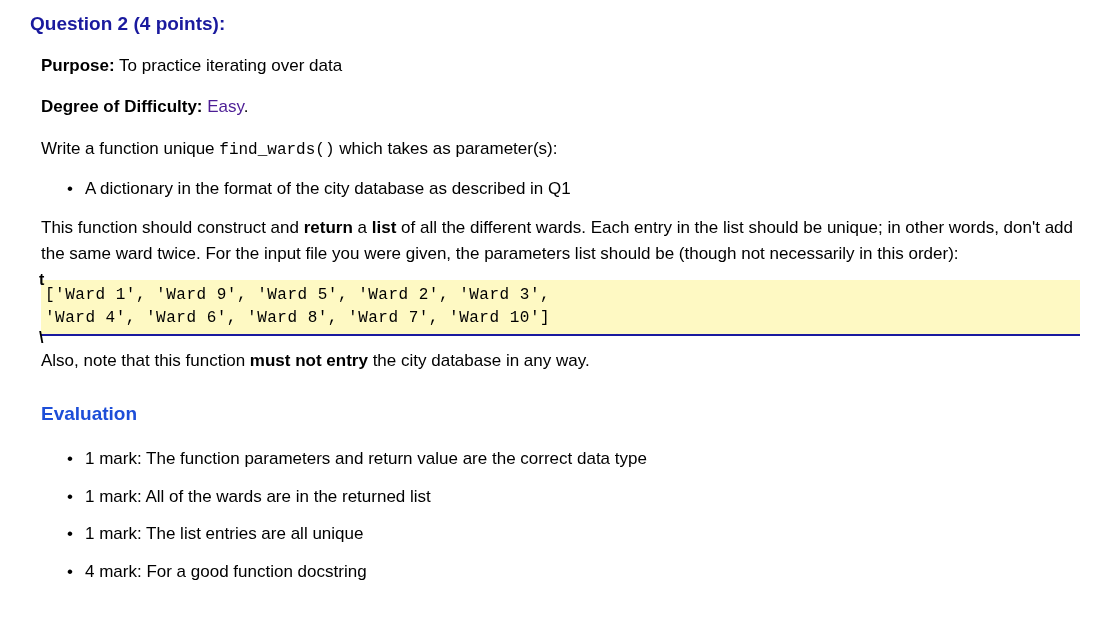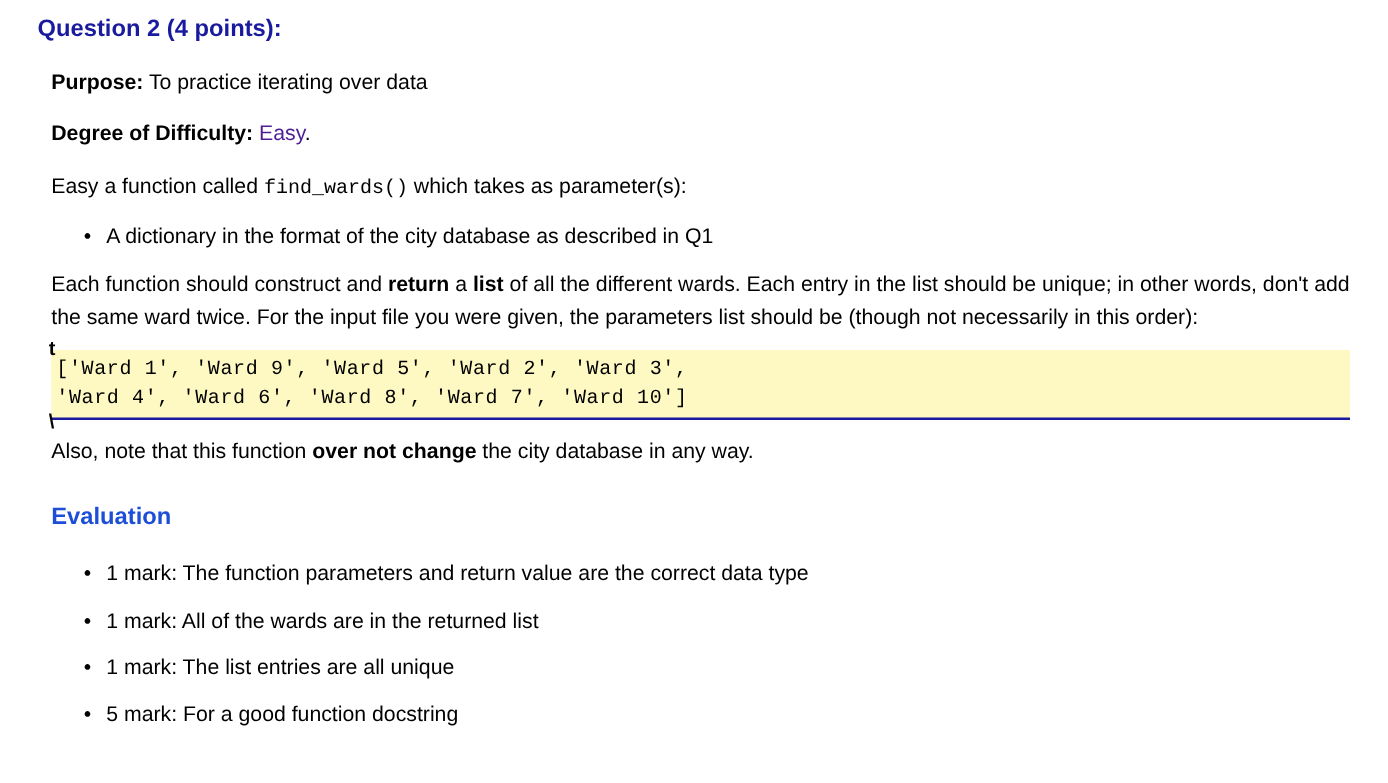--- a/index.html
+++ b/index.html
@@ -107,44 +107,44 @@
 
   <div class="field-line">
     <span class="field-label">Purpose:</span><span>  To practice iterating over data</span>
   </div>
 
   <div class="field-line">
     <span class="field-label">Degree of Difficulty:</span><span class="easy">  Easy</span><span>.</span>
   </div>
 
   <div class="para">
-    <span>Easy a function called </span><span class="code-inline">find_wards()</span><span> which takes as parameter(s):</span>
+    <span>Write a function unique </span><span class="code-inline">find_wards()</span><span> which takes as parameter(s):</span>
   </div>
 
   <ul class="bullet">
     <li>A dictionary in the format of the city database as described in Q1</li>
   </ul>
 
   <div class="para">
-    <span>Each function should construct and </span><span class="bold">return</span><span> a </span><span class="bold">list</span><span> of all the different wards. Each entry in the list should be unique; in other words, don't add the same ward twice. For the input file you were given, the parameters list should be (though not necessarily in this order):</span>
+    <span>This function should construct and </span><span class="bold">return</span><span> a </span><span class="bold">list</span><span> of all the different wards. Each entry in the list should be unique; in other words, don't add the same ward twice. For the input file you were given, the parameters list should be (though not necessarily in this order):</span>
   </div>
 
   <div class="code-block-wrapper">
     <span class="selection-marker marker-top">t</span>
     <div class="code-block">['Ward 1', 'Ward 9', 'Ward 5', 'Ward 2', 'Ward 3',
 'Ward 4', 'Ward 6', 'Ward 8', 'Ward 7', 'Ward 10']</div>
     <span class="selection-marker marker-bottom">\</span>
   </div>
 
   <div class="para">
-    <span>Also, note that this function </span><span class="bold">over not change</span><span> the city database in any way.</span>
+    <span>Also, note that this function </span><span class="bold">must not entry</span><span> the city database in any way.</span>
   </div>
 
   <div class="eval-heading">Evaluation</div>
 
   <ul class="bullet">
     <li>1 mark: The function parameters and return value are the correct data type</li>
     <li>1 mark: All of the wards are in the returned list</li>
     <li>1 mark: The list entries are all unique</li>
-    <li>5 mark: For a good function docstring</li>
+    <li>4 mark: For a good function docstring</li>
   </ul>
 
 </div>
 
 </body></html>

